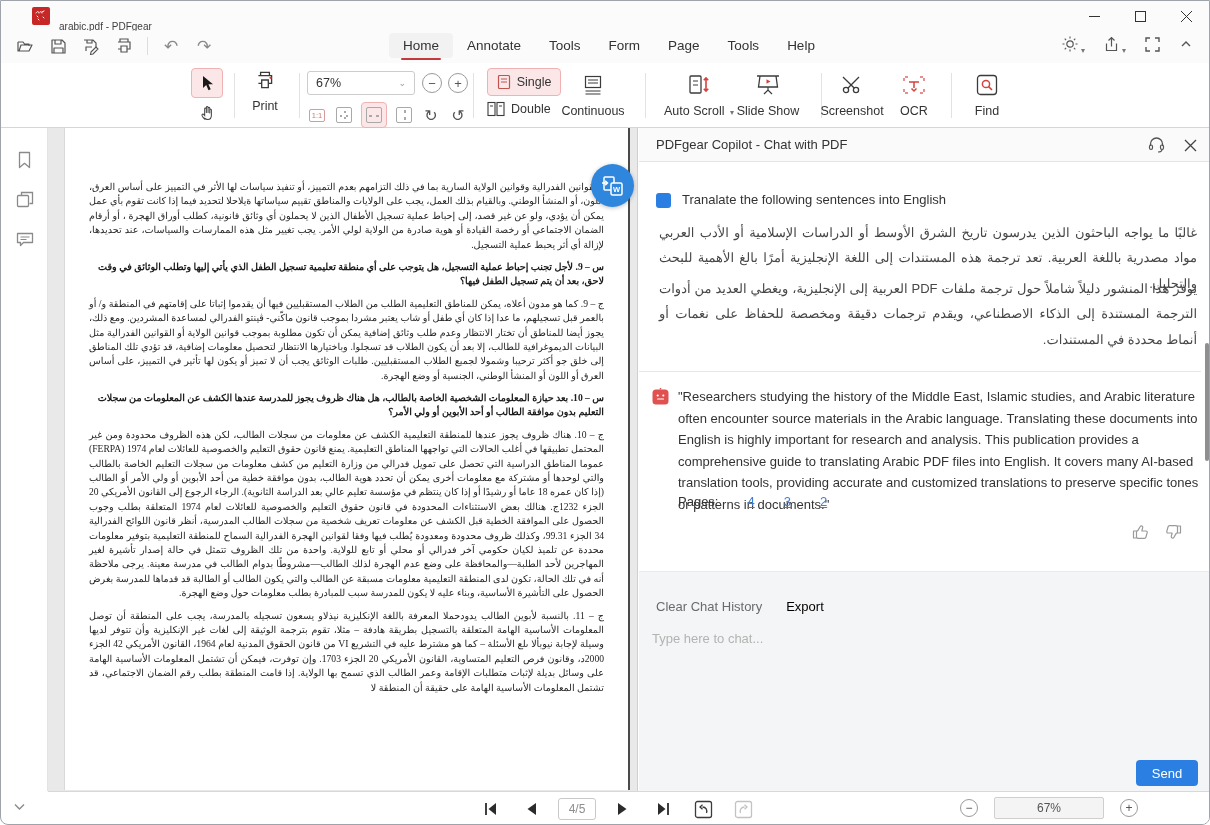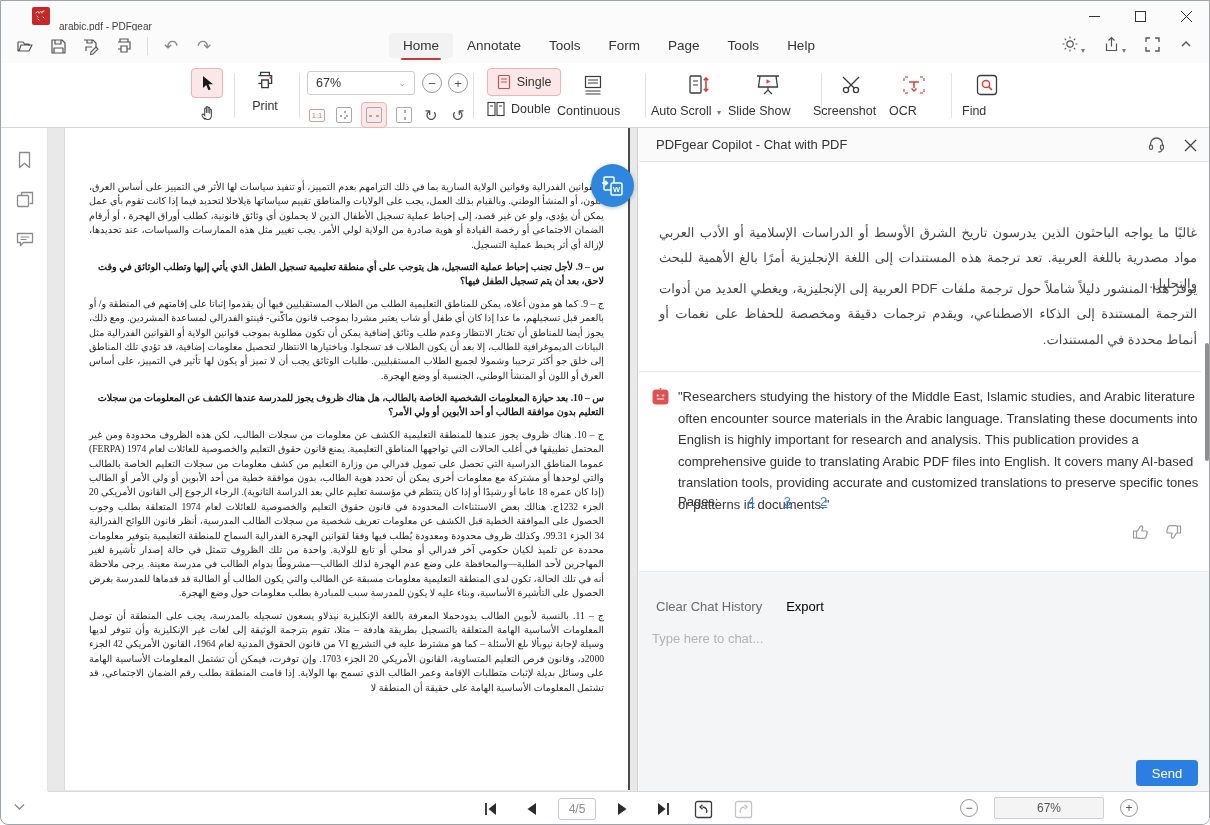--- a/index.html
+++ b/index.html
@@ -40,21 +40,21 @@
   .zoom-combo .chev { margin-left:auto; color:#999; font-size:9px; }
   .circle-btn { width:20px; height:20px; border:1px solid #9a9a9a; border-radius:50%; display:flex; align-items:center; justify-content:center; font-size:13px; color:#555; line-height:1; }
   .view-icons { position:absolute; left:306px; top:39px; display:flex; align-items:center; gap:7px; }
   .vicon { width:20px; height:20px; display:flex; align-items:center; justify-content:center; }
   .ratio { font-size:7.5px; color:#c97a7a; border:1px solid #d99a9a; border-radius:2px; padding:1px 2px; }
   .fit { width:16px; height:16px; border:1px solid #a9a9a9; border-radius:2px; position:relative; }
   .fit i { position:absolute; background:#a9a9a9; }
   .rot { font-size:16px; color:#555; }
   .single-btn { position:absolute; left:486px; top:5px; width:74px; height:28px; display:flex; align-items:center; justify-content:center; gap:6px; }
   .double-btn { position:absolute; left:486px; top:38px; display:flex; align-items:center; gap:6px; }
-  .col-btn { position:absolute; }
+  .col-btn { position:absolute; text-align:center; }
   .col-btn .ic { height:28px; display:flex; align-items:flex-end; justify-content:center; }
   .col-btn .tool-label { display:block; margin-top:7px; }
 
   
   .sidebar { position:absolute; left:0; top:127px; width:47px; height:663px; background:#fff; border-right:1px solid #e3e3e3; }
   .side-icon { position:absolute; left:14px; color:#8a8a8a; }
 
   
   .viewer { position:absolute; left:47px; top:127px; width:590px; height:663px; background:#e9e9e9; border-right:1px solid #cfcfcf; overflow:hidden; }
   .pdfpage { position:absolute; left:16px; top:0; width:566px; height:662px; background:#fff; border-right:2px solid #4a4a4a; border-left:1px solid #d9d9d9; overflow:hidden; padding:52px 24px 0 24px; }
@@ -364,20 +364,24 @@
               <path d="M3.5 11V9a6 6 0 0112 0v2" fill="none" stroke="#555" stroke-width="1.3"></path>
               <rect x="2.5" y="10" width="3" height="4.5" rx="1.4" fill="none" stroke="#555" stroke-width="1.2"></rect>
               <rect x="13.5" y="10" width="3" height="4.5" rx="1.4" fill="none" stroke="#555" stroke-width="1.2"></rect>
               <path d="M15 14.5c0 1.8-2 2.5-4 2.5" fill="none" stroke="#555" stroke-width="1.2"></path>
             </svg></span>
         <span><svg width="13" height="13" viewBox="0 0 13 13">
               <path d="M1 1l11 11M12 1L1 12" stroke="#444" stroke-width="1.3"></path>
             </svg></span>
       </div>
     </div>
+    <div class="chat-user-row">
+      <div class="avatar"></div>
+      <div class="chat-user-text">Tranalate the following sentences into English</div>
+    </div>
     <div class="ar-text" style="top:92px" dir="rtl">غالبًا ما يواجه الباحثون الذين يدرسون تاريخ الشرق الأوسط أو الدراسات الإسلامية أو الأدب العربي مواد مصدرية باللغة العربية. تعد ترجمة هذه المستندات إلى اللغة الإنجليزية أمرًا بالغ الأهمية للبحث والتحليل.</div>
     <div class="ar-text" style="top:148px" dir="rtl">يوفر هذا المنشور دليلاً شاملاً حول ترجمة ملفات PDF العربية إلى الإنجليزية، ويغطي العديد من أدوات الترجمة المستندة إلى الذكاء الاصطناعي، ويقدم ترجمات دقيقة ومخصصة للحفاظ على نغمات أو أنماط محددة في المستندات.</div>
     <div class="chat-div"></div>
     <div class="bot-row">
       <svg class="bot-icon" viewBox="0 0 17 17">
           <rect x="0.5" y="1.5" width="16" height="15" rx="3.5" fill="#e05252"></rect>
           <path d="M8.5 1.5V0" stroke="#e05252" stroke-width="1.5"></path>
           <circle cx="5.7" cy="7.5" r="1.1" fill="#fff"></circle>
           <circle cx="11.3" cy="7.5" r="1.1" fill="#fff"></circle>
           <path d="M5.5 11h6" stroke="#fff" stroke-width="1.2" stroke-linecap="round"></path>

